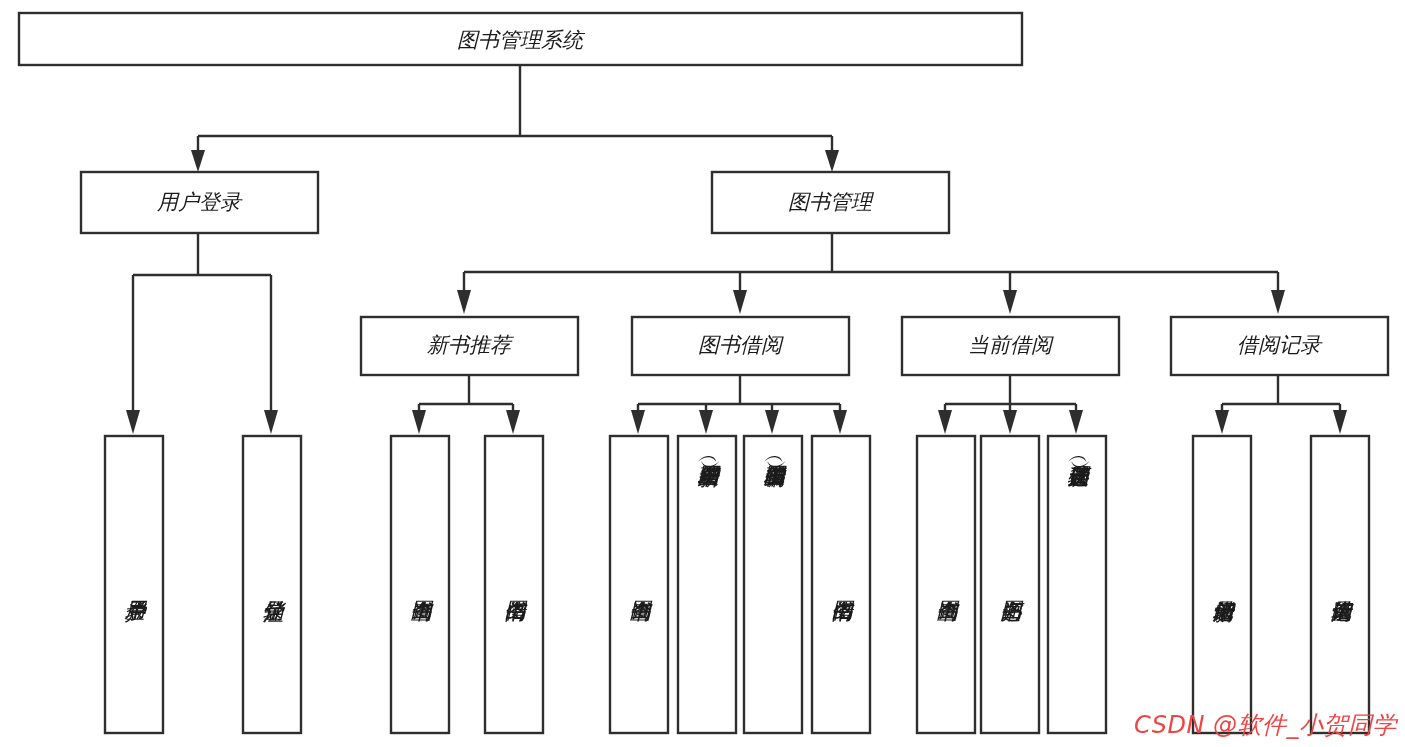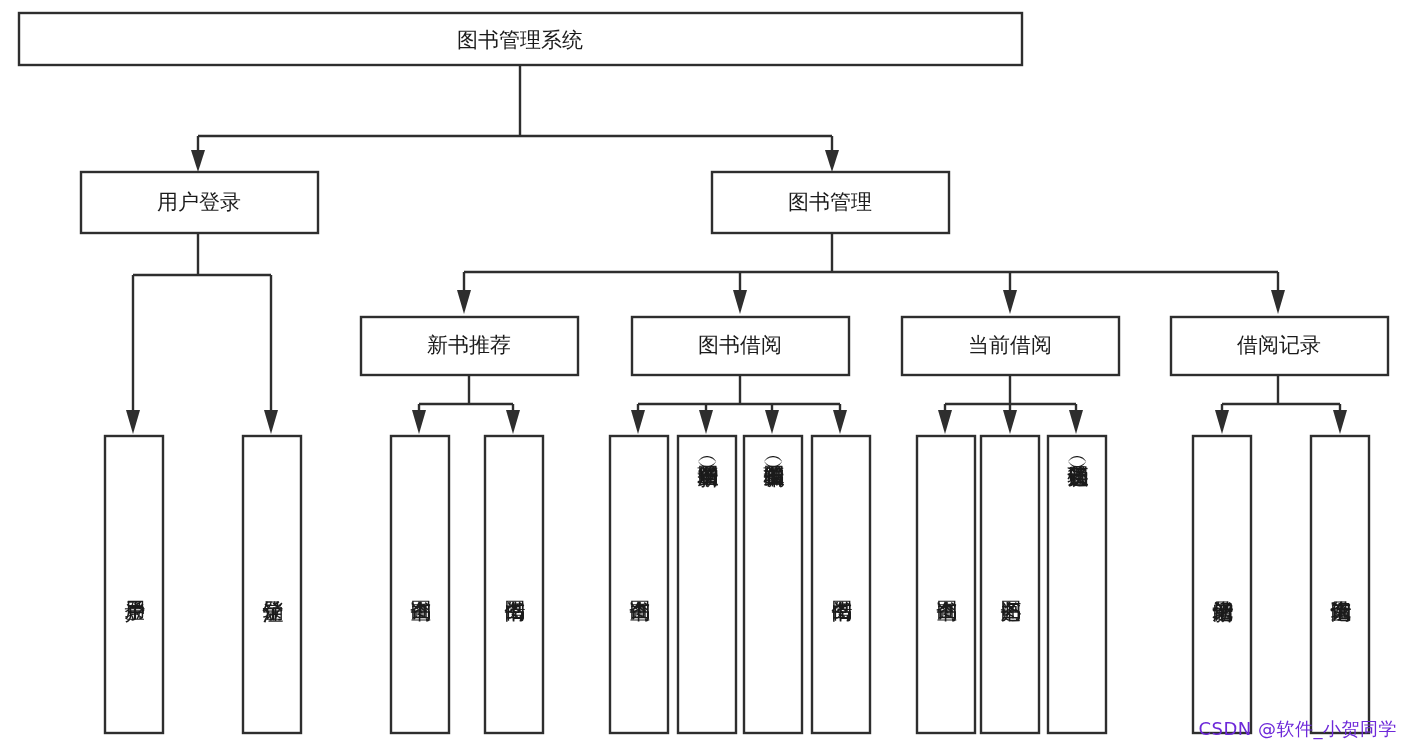--- a/index.html
+++ b/index.html
@@ -10,20 +10,21 @@
   body {
     width: 1405px;
     height: 747px;
     font-family: "DejaVu Sans", "Liberation Sans", sans-serif;
     overflow: hidden;
   }
   #diagram-root {
     position: relative;
     width: 1405px;
     height: 747px;
+    font-style: italic;
   }
   svg.flow {
     position: absolute;
     left: 0;
     top: 0;
     width: 1405px;
     height: 747px;
   }
   .node-rect {
     fill: #ffffff;
@@ -48,22 +49,22 @@
   }
   .arrow-head {
     fill: #2e2e2e;
     stroke: none;
   }
   .watermark {
     position: absolute;
     right: 8px;
     bottom: 6px;
     font-family: "DejaVu Sans", "Liberation Sans", sans-serif;
-    font-size: 18px;
-    color: #6d28d9;
+    font-size: 24px;
+    color: #ef4444;
     white-space: nowrap;
     letter-spacing: 0.5px;
   }
 </style>
 </head>
 <body>
 
 <div id="diagram-root">
 
   <svg class="flow" viewBox="0 0 1405 747" xmlns="http://www.w3.org/2000/svg">

